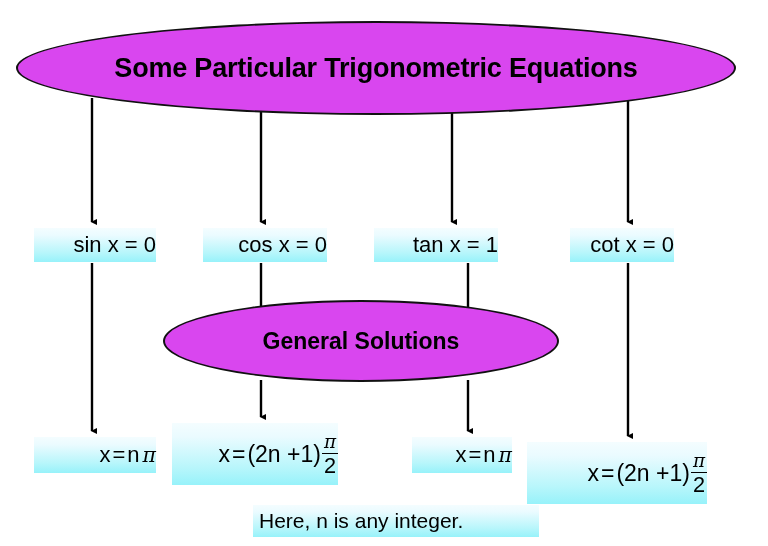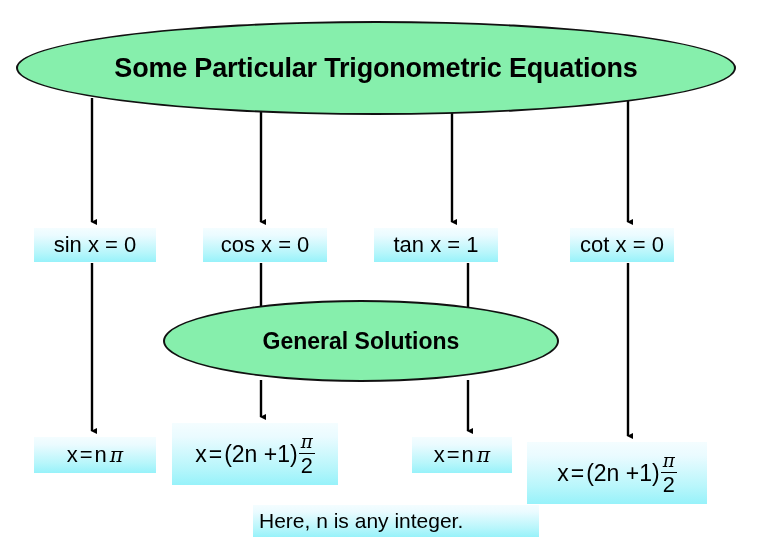--- a/index.html
+++ b/index.html
@@ -31,21 +31,21 @@
   
   .ellipse-node {
     position: absolute;
     z-index: 3;
     display: flex;
     align-items: center;
     justify-content: center;
     box-sizing: border-box;
     border-radius: 50%;
     border: 2px solid #111111;
-    background: #86efac;
+    background: #d946ef;
     color: #000000;
     font-weight: bold;
     text-align: center;
     white-space: nowrap;
   }
   #node-title {
     left: 16px;
     top: 21px;
     width: 720px;
     height: 94px;
@@ -62,21 +62,21 @@
 
   
   .box-node {
     position: absolute;
     z-index: 4;
     box-sizing: border-box;
     background: linear-gradient(to bottom, #f4fdff 0%, #eafbff 22%, #b8f6fb 72%, #97f2fa 100%);
     color: #000000;
     display: flex;
     align-items: center;
-    justify-content: center;
+    justify-content: flex-end;
     white-space: nowrap;
   }
   .eq-box {
     height: 34px;
     font-size: 22px;
     font-weight: 500;
   }
   .sol-box {
     height: 36px;
     font-size: 22px;

